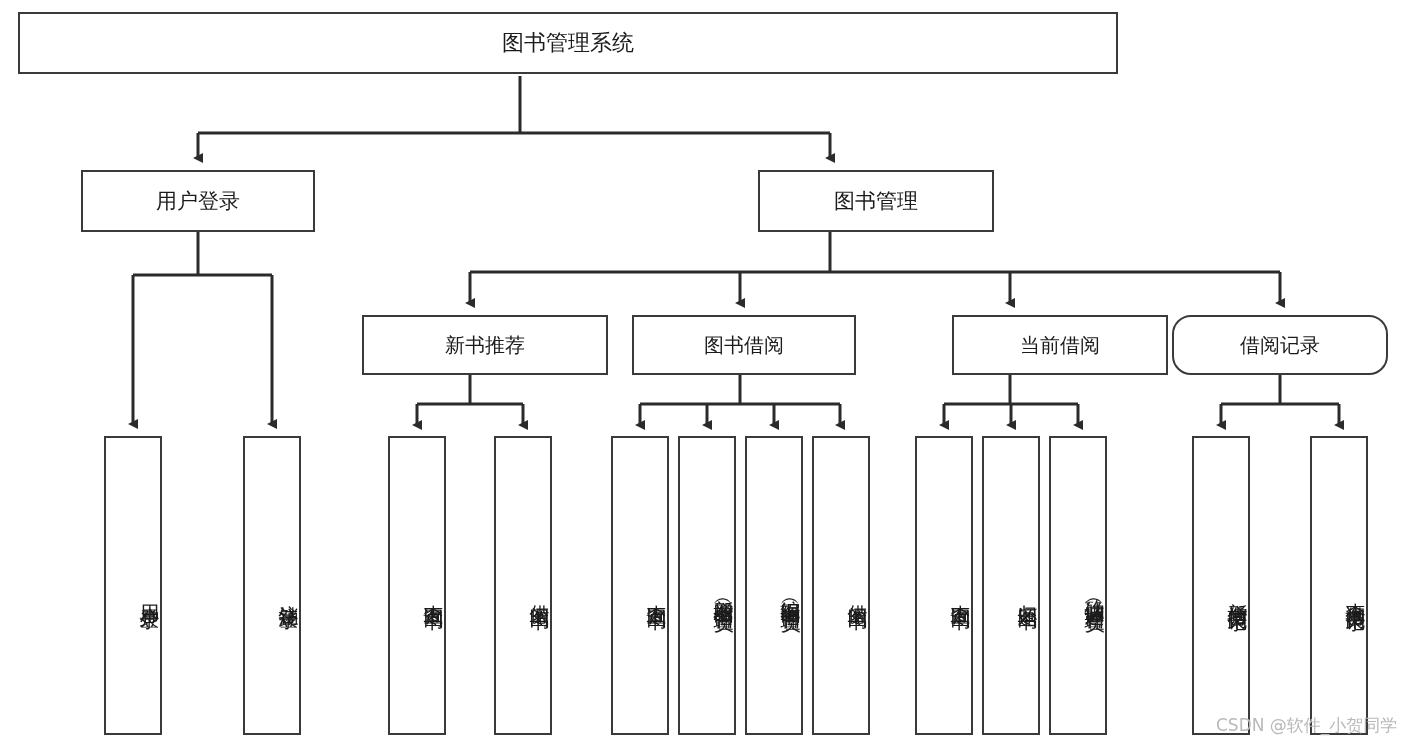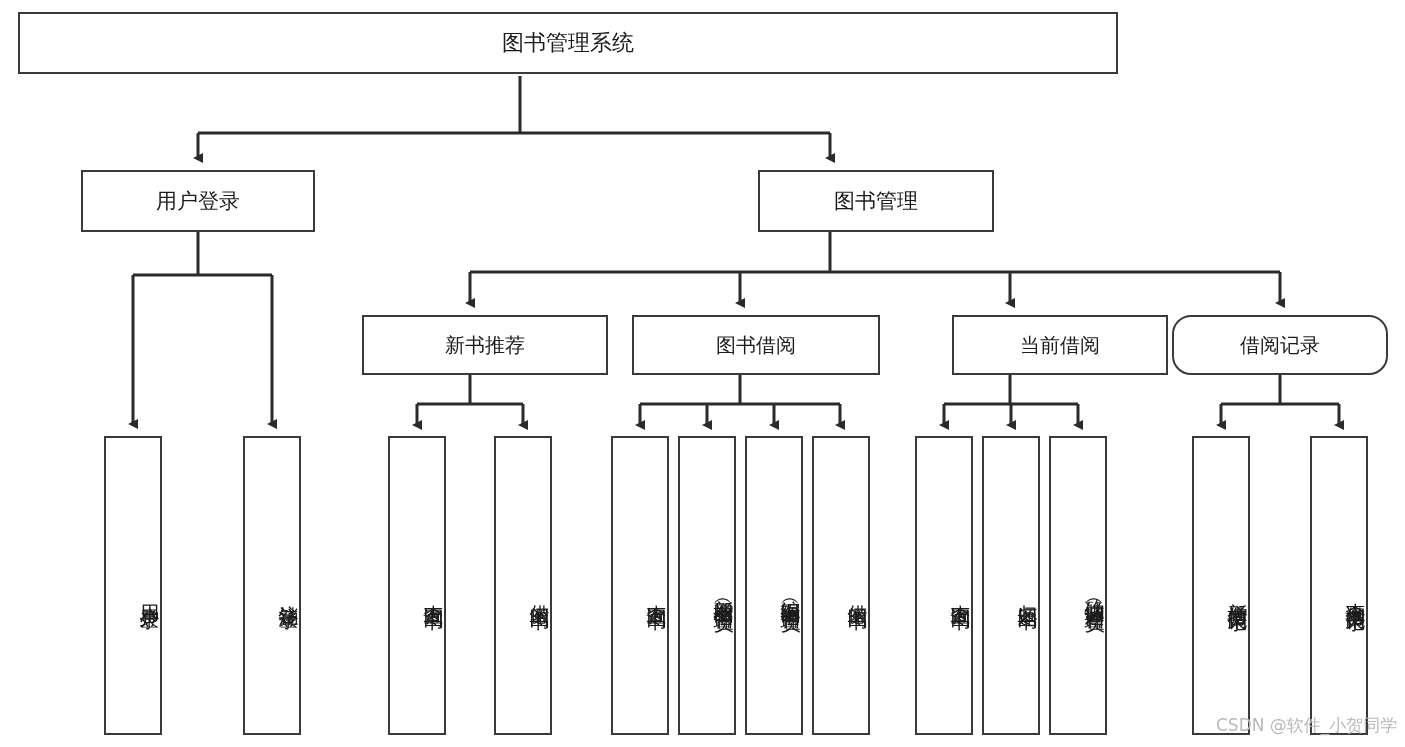--- a/index.html
+++ b/index.html
@@ -137,21 +137,21 @@
   <div class="node node-l2" style="left:81px; top:170px; width:234px; height:62px;">
     <span>用户登录</span>
   </div>
   <div class="node node-l2" style="left:711px; top:170px; width:236px; height:62px;margin-left:47px;">
     <span>图书管理</span>
   </div>
 
   <div class="node node-l3" style="left:362px; top:315px; width:246px; height:60px;">
     <span>新书推荐</span>
   </div>
-  <div class="node node-l3" style="left:632px; top:315px; width:248px; height:60px;">
+  <div class="node node-l3" style="left:632px; top:315px; width:224px; height:60px;">
     <span>图书借阅</span>
   </div>
   <div class="node node-l3" style="left:952px; top:315px; width:216px; height:60px;">
     <span>当前借阅</span>
   </div>
   <div class="node node-l3" style="left:1172px; top:315px; width:216px; height:60px;border-radius:19px;">
     <span>借阅记录</span>
   </div>
 
   <div class="node node-leaf" style="left:104px; top:436px; width:58px; height:299px;">

